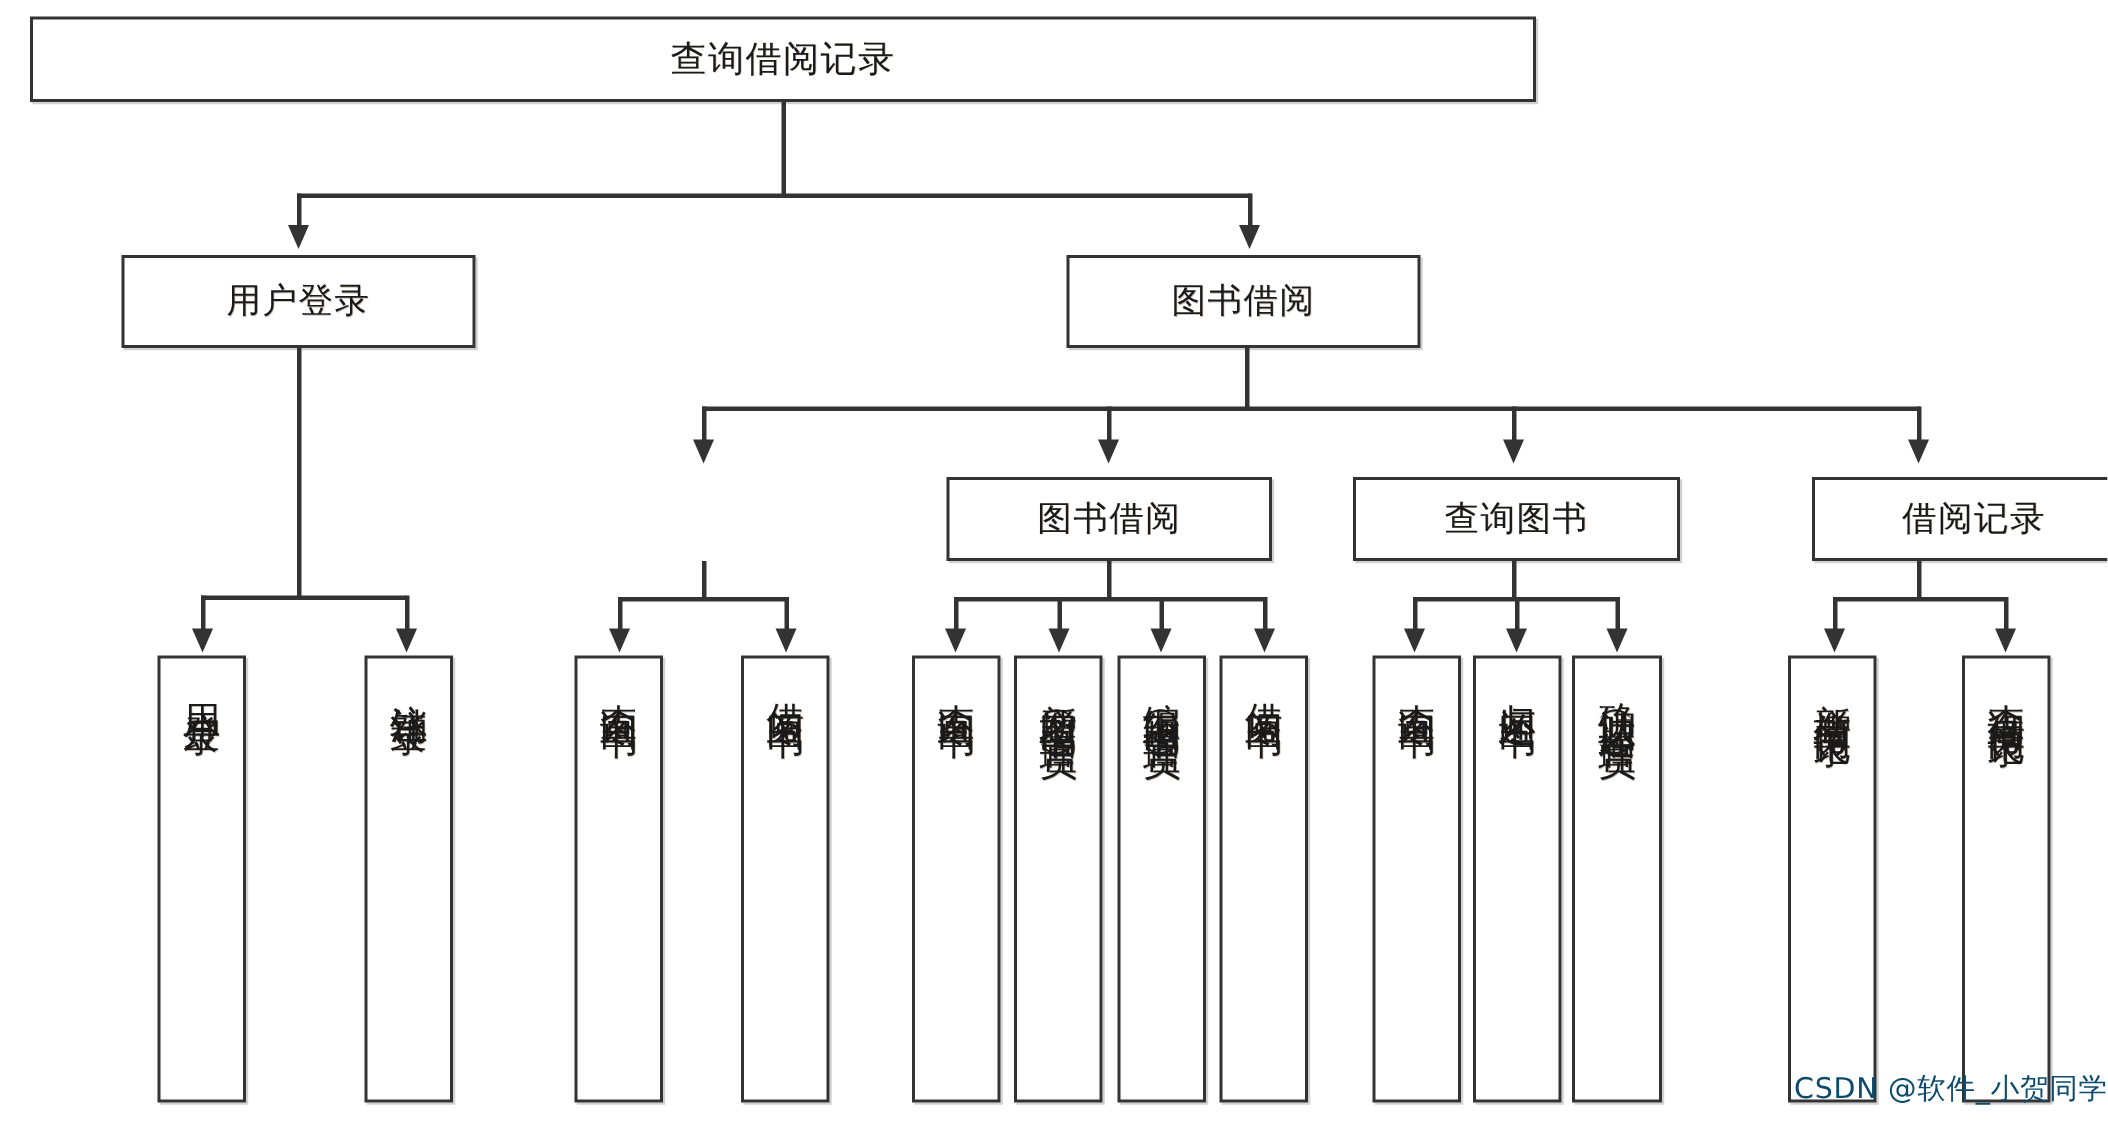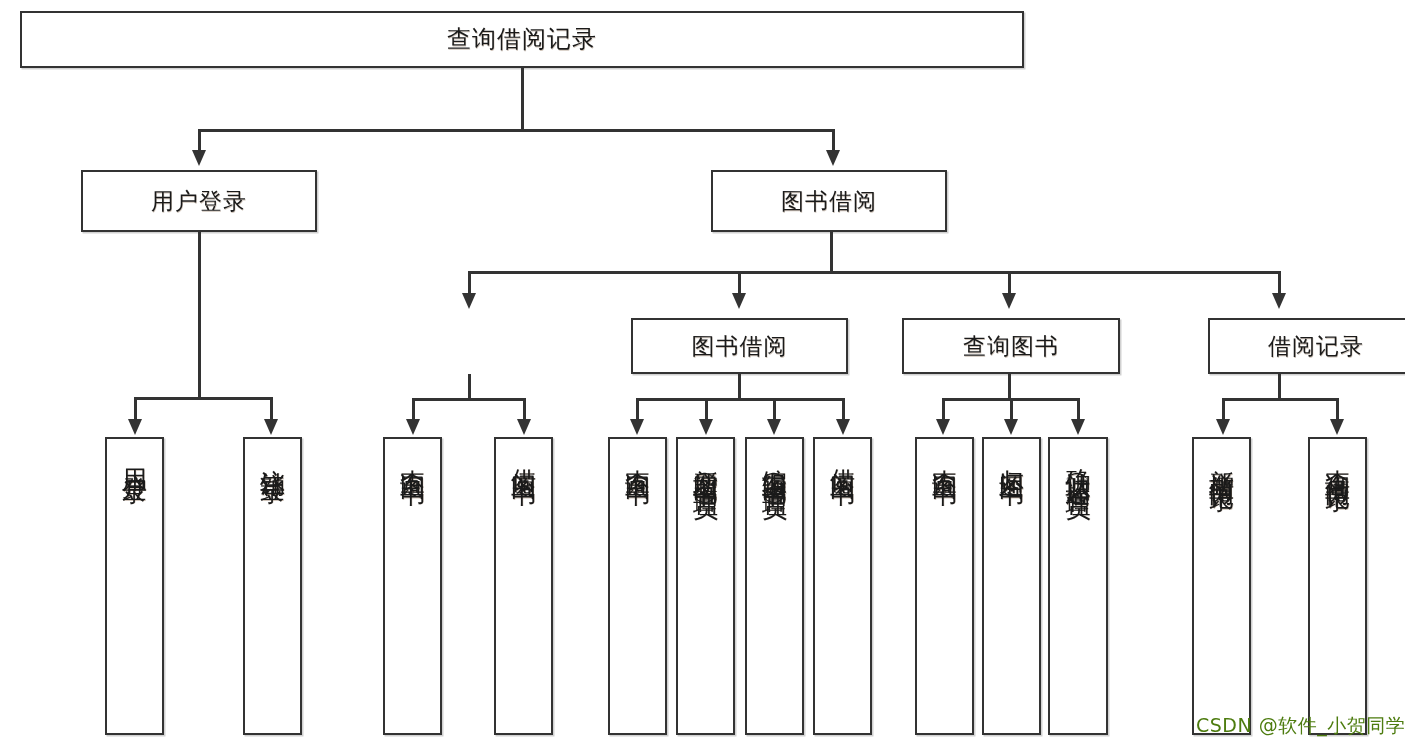--- a/index.html
+++ b/index.html
@@ -70,21 +70,21 @@
     height: 0;
     border-left: 7px solid transparent;
     border-right: 7px solid transparent;
     border-top: 16px solid #333333;
   }
 
   
   #watermark {
     position: absolute;
     font-size: 19px;
-    color: #4d7c0f;
+    color: #0c4a6e;
     white-space: nowrap;
     letter-spacing: 0.5px;
     pointer-events: none;
   }
 </style>
 </head>
 <body>
 
 <div id="canvas">
 

